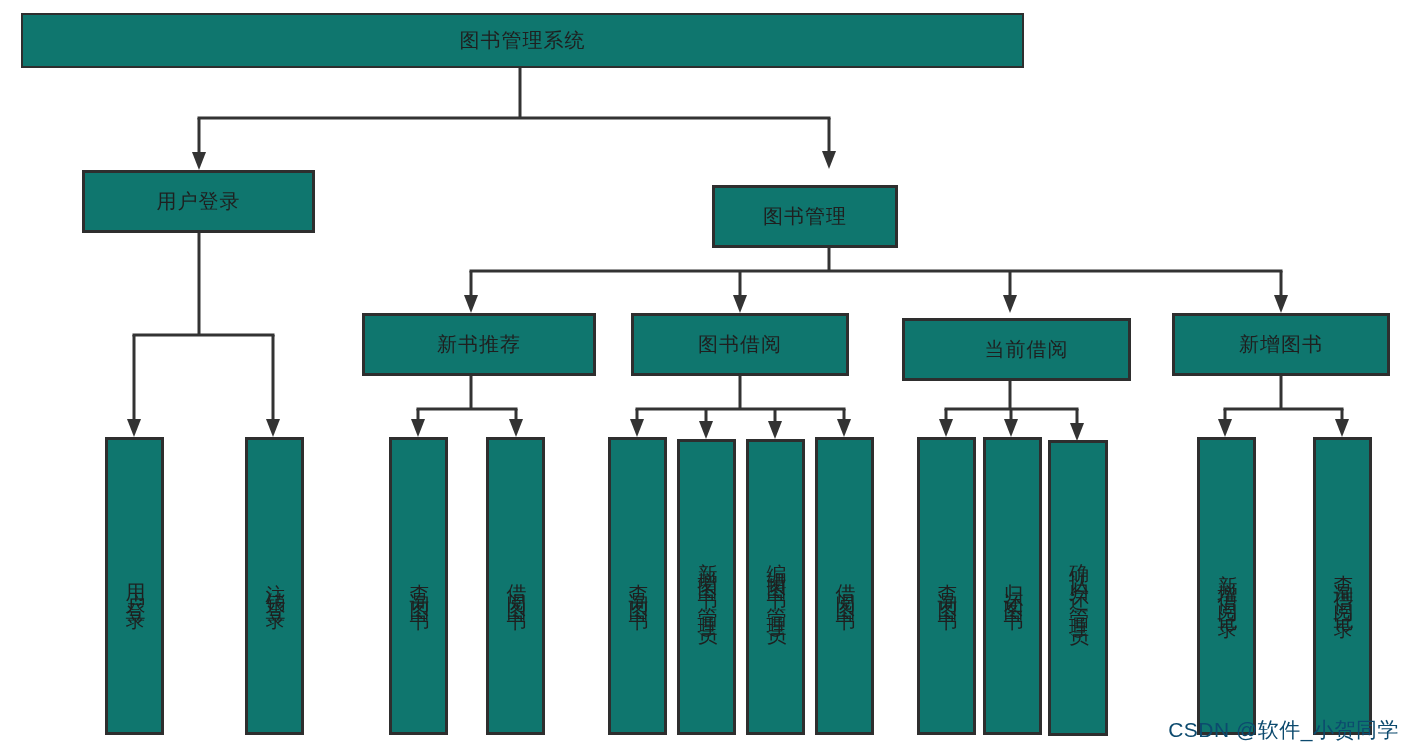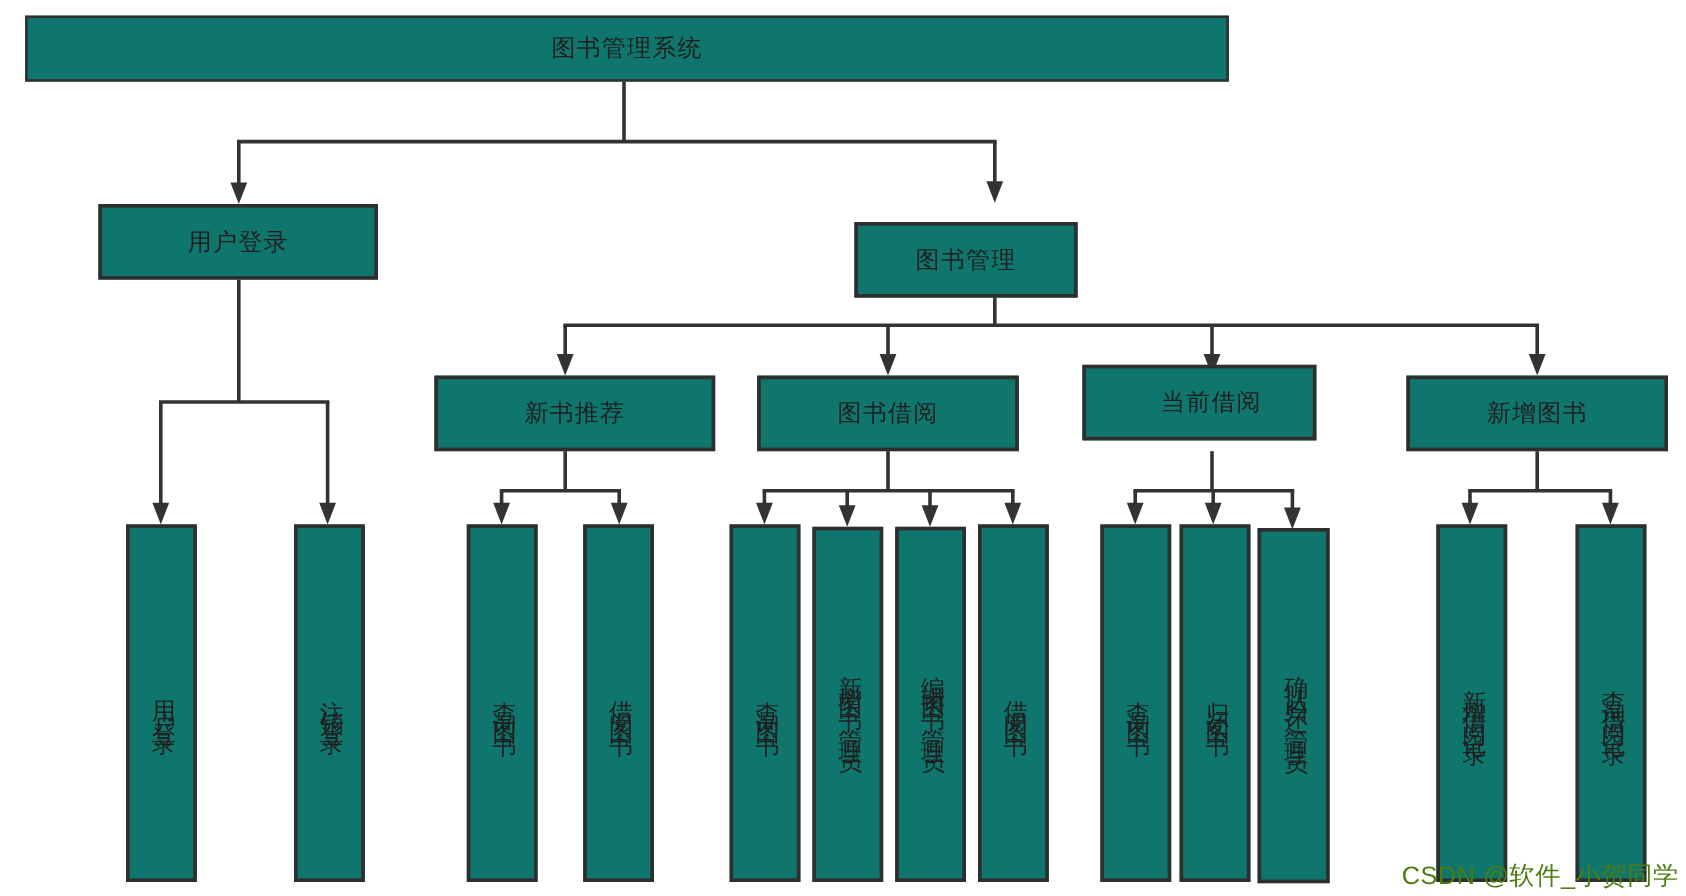--- a/index.html
+++ b/index.html
@@ -47,21 +47,21 @@
     white-space: nowrap;
     color: #1f1f1f;
   }
   #watermark {
     position: absolute;
     right: 6px;
     bottom: 3px;
     z-index: 5;
     font-size: 21px;
     letter-spacing: 0.5px;
-    color: #4d7c0f;
+    color: #0c4a6e;
     white-space: nowrap;
     margin-top: 16px;
   }
 </style>
 </head>
 <body>
 
 <div id="stage">
 
   <svg id="wires" viewBox="0 0 1405 747" xmlns="http://www.w3.org/2000/svg">
@@ -163,21 +163,21 @@
   <div class="node" style="left:712px;top:170px;width:186px;height:63px;margin-top:15px;">
     <span class="hlabel">图书管理</span>
   </div>
 
   <div class="node" style="left:362px;top:313px;width:234px;height:63px;">
     <span class="hlabel">新书推荐</span>
   </div>
   <div class="node" style="left:631px;top:313px;width:218px;height:63px;">
     <span class="hlabel">图书借阅</span>
   </div>
-  <div class="node" style="left:902px;top:304px;width:195px;height:63px;padding-left:20px;">
+  <div class="node" style="left:902px;top:318px;width:229px;height:63px;padding-left:20px;">
     <span class="hlabel">当前借阅</span>
   </div>
   <div class="node" style="left:1172px;top:313px;width:218px;height:63px;">
     <span class="hlabel">新增图书</span>
   </div>
 
   <div class="node leaf" style="left:105px;top:437px;width:59px;height:298px;">
     <span class="vlabel">用户登录</span>
   </div>
   <div class="node leaf" style="left:245px;top:437px;width:59px;height:298px;">

